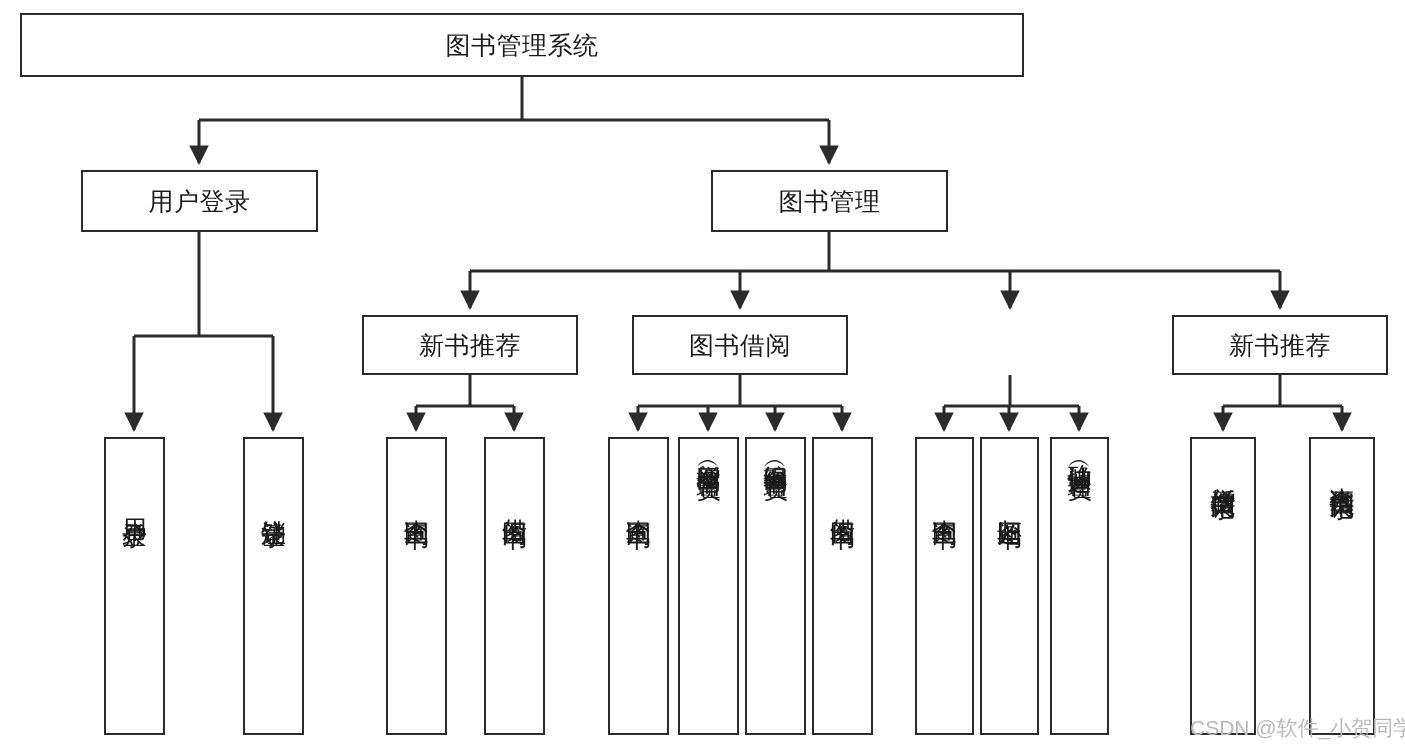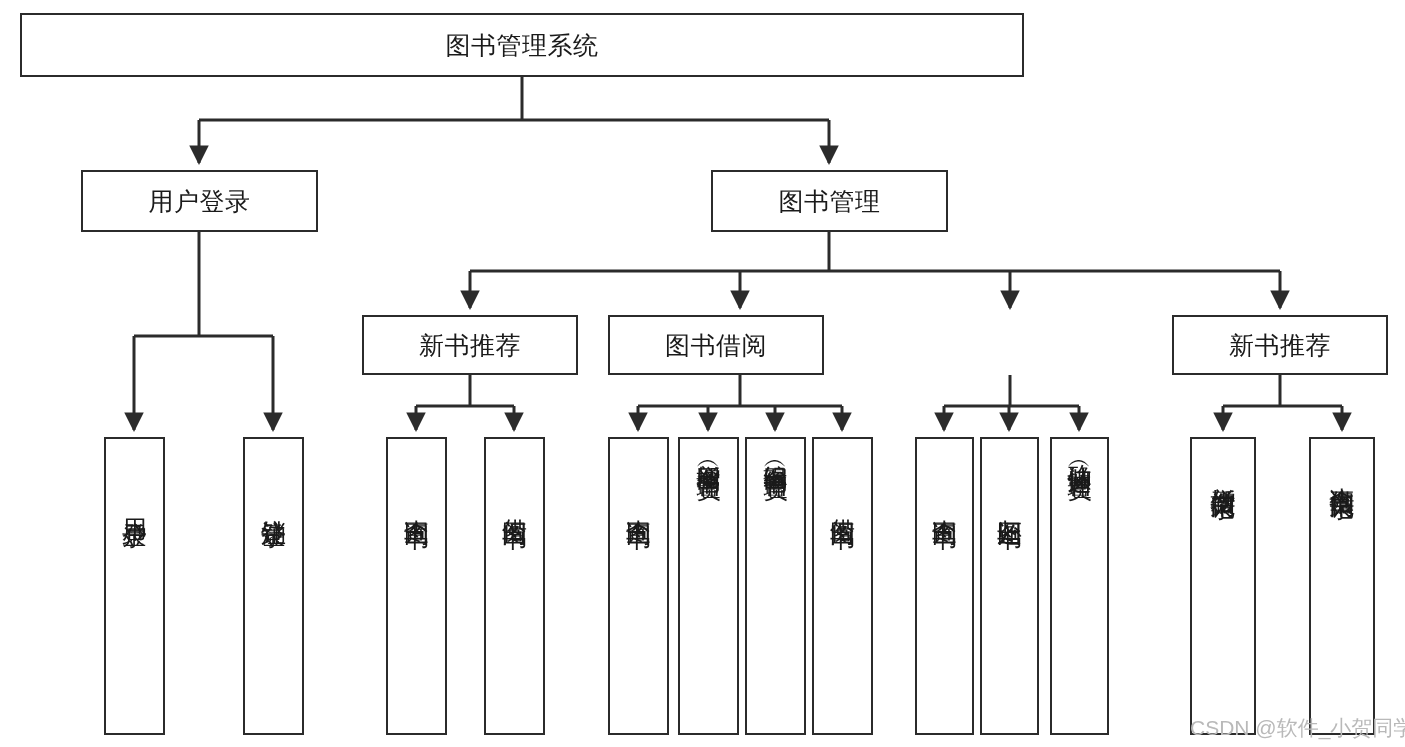--- a/index.html
+++ b/index.html
@@ -136,21 +136,21 @@
   <div class="node horiz" style="left:81px; top:170px; width:237px; height:62px;">
     <span class="node-label">用户登录</span>
   </div>
   <div class="node horiz" style="left:711px; top:170px; width:237px; height:62px;">
     <span class="node-label">图书管理</span>
   </div>
 
   <div class="node horiz" style="left:362px; top:315px; width:216px; height:60px;">
     <span class="node-label">新书推荐</span>
   </div>
-  <div class="node horiz" style="left:608px; top:315px; width:216px; height:60px;">
+  <div class="node horiz" style="left:632px; top:315px; width:216px; height:60px;">
     <span class="node-label">图书借阅</span>
   </div>
   <div class="node horiz" style="left:1172px; top:315px; width:216px; height:60px;">
     <span class="node-label">新书推荐</span>
   </div>
 
   <div class="node vert" style="left:104px; top:437px; width:61px; height:298px; padding-top:60px;">
     <span class="node-label">用户登录</span>
   </div>
   <div class="node vert" style="left:243px; top:437px; width:61px; height:298px; padding-top:60px;">

